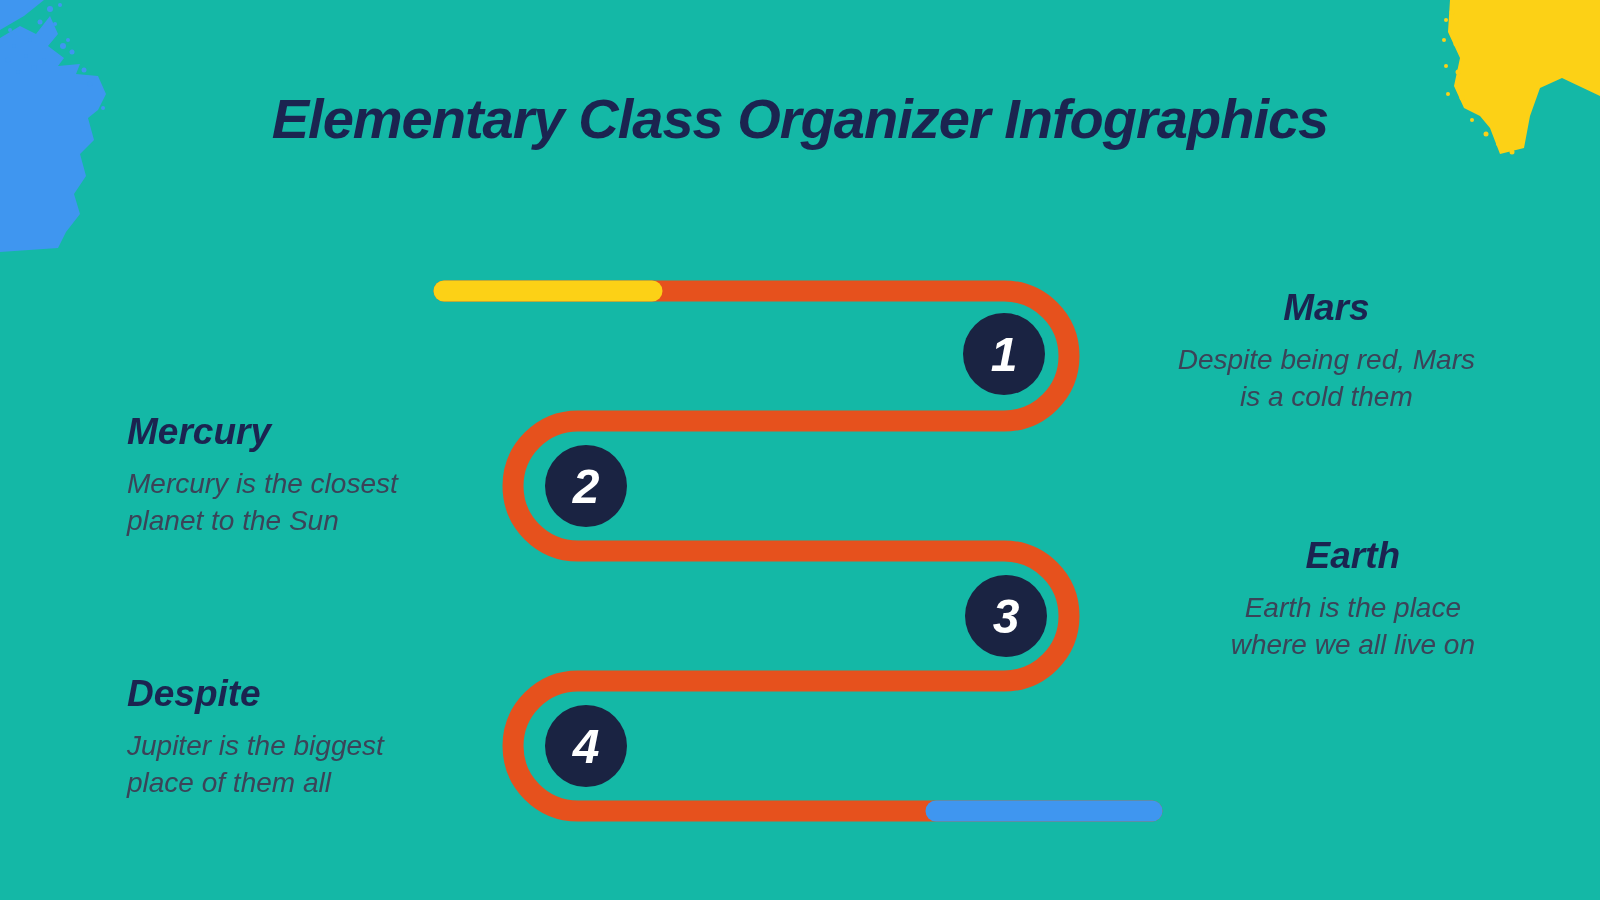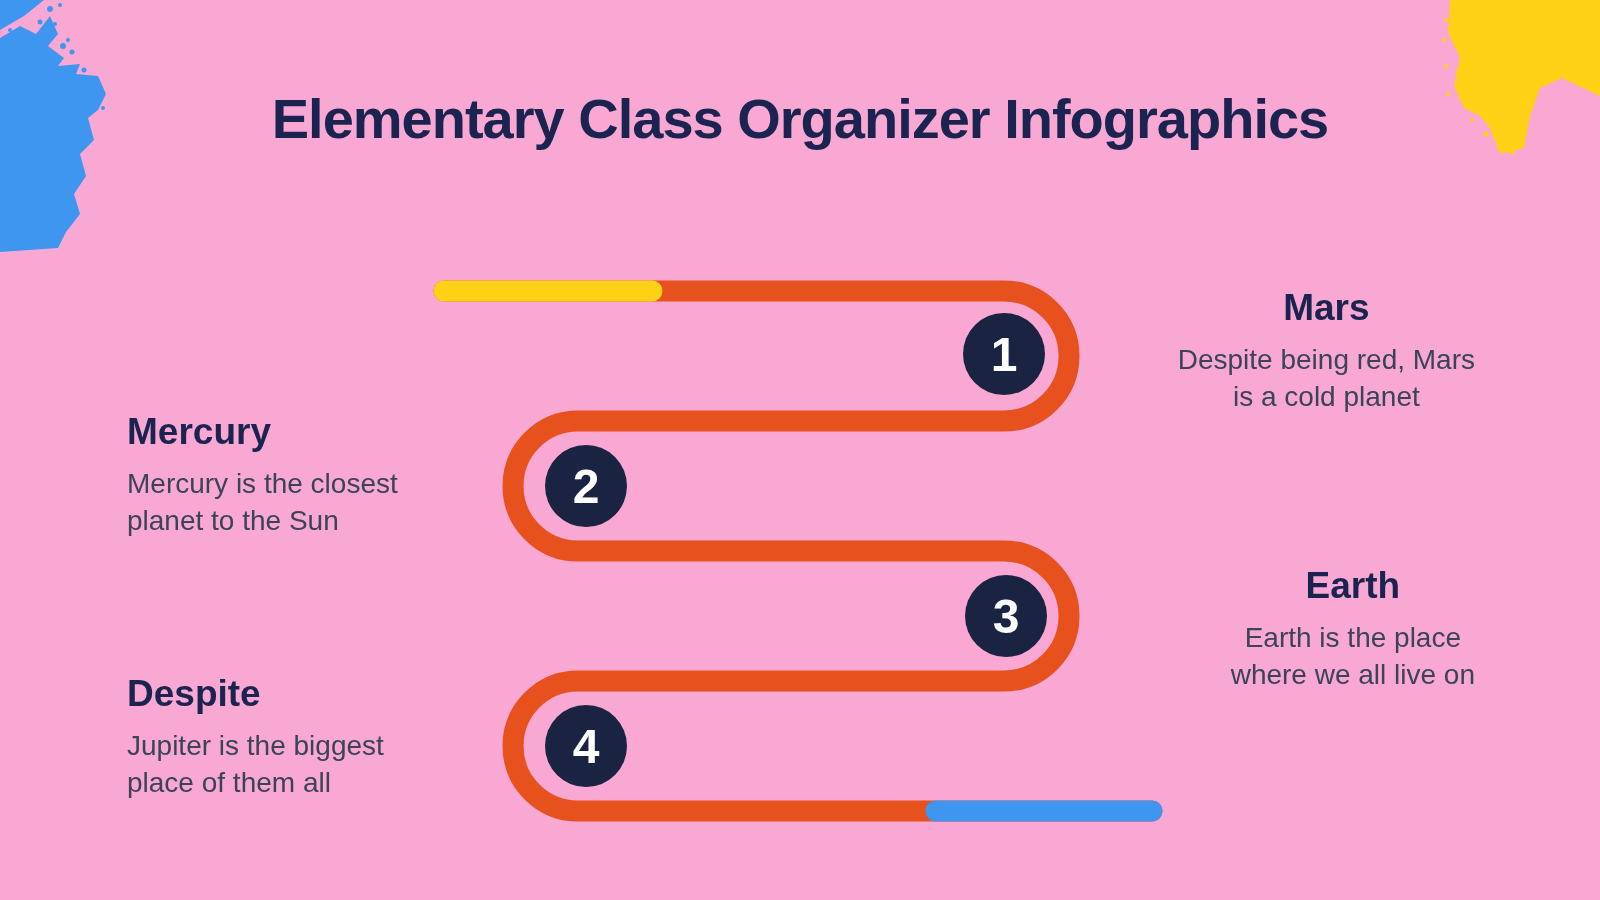--- a/index.html
+++ b/index.html
@@ -1,22 +1,23 @@
 <!DOCTYPE html>
 <html><head>
 <meta charset="utf-8">
 <style>
   html, body { margin: 0; padding: 0; background: #fbfbf9; }
   .stage {
     position: relative;
     width: 1600px;
     height: 900px;
     overflow: hidden;
-    background: #f9a8d4;
+    background: #14b8a6;
     font-family: "Liberation Sans", sans-serif;
+    font-style: italic;
   }
   .slide-title {
     position: absolute;
     top: 86px; left: 0; right: 0;
     text-align: center;
     font-size: 56px;
     font-weight: bold;
     letter-spacing: -1px;
     color: #1b2450;
   }
@@ -57,21 +58,21 @@
     margin: 0 0 12px 0;
   }
   .planet-desc {
     font-size: 28px;
     line-height: 37px;
     color: #3b4358;
   }
   .planet-desc span { display: block; }
   .block-mars    { top: 288px; }
   .block-mercury { top: 412px; }
-  .block-earth   { top: 566px; margin-left: 8px; }
+  .block-earth   { top: 536px; margin-left: 8px; }
   .block-jupiter { top: 674px; }
 </style>
 </head>
 <body>
 
 <div class="stage">
 
   <svg class="corner-svg corner-top-left" width="130" height="265" viewBox="0 0 130 265" aria-hidden="true">
     <g fill="#3f96f0">
       <path d="M0 0 L44 0 L24 16 L0 30 Z"></path>
@@ -133,21 +134,21 @@
     <span>3</span>
   </div>
   <div class="step-circle circle-4">
     <span>4</span>
   </div>
 
   <div class="planet-block right block-mars">
     <div class="planet-name">Mars</div>
     <div class="planet-desc">
       <span>Despite being red, Mars</span>
-      <span>is a cold planet</span>
+      <span>is a cold them</span>
     </div>
   </div>
 
   <div class="planet-block left block-mercury">
     <div class="planet-name">Mercury</div>
     <div class="planet-desc">
       <span>Mercury is the closest</span>
       <span>planet to the Sun</span>
     </div>
   </div>

